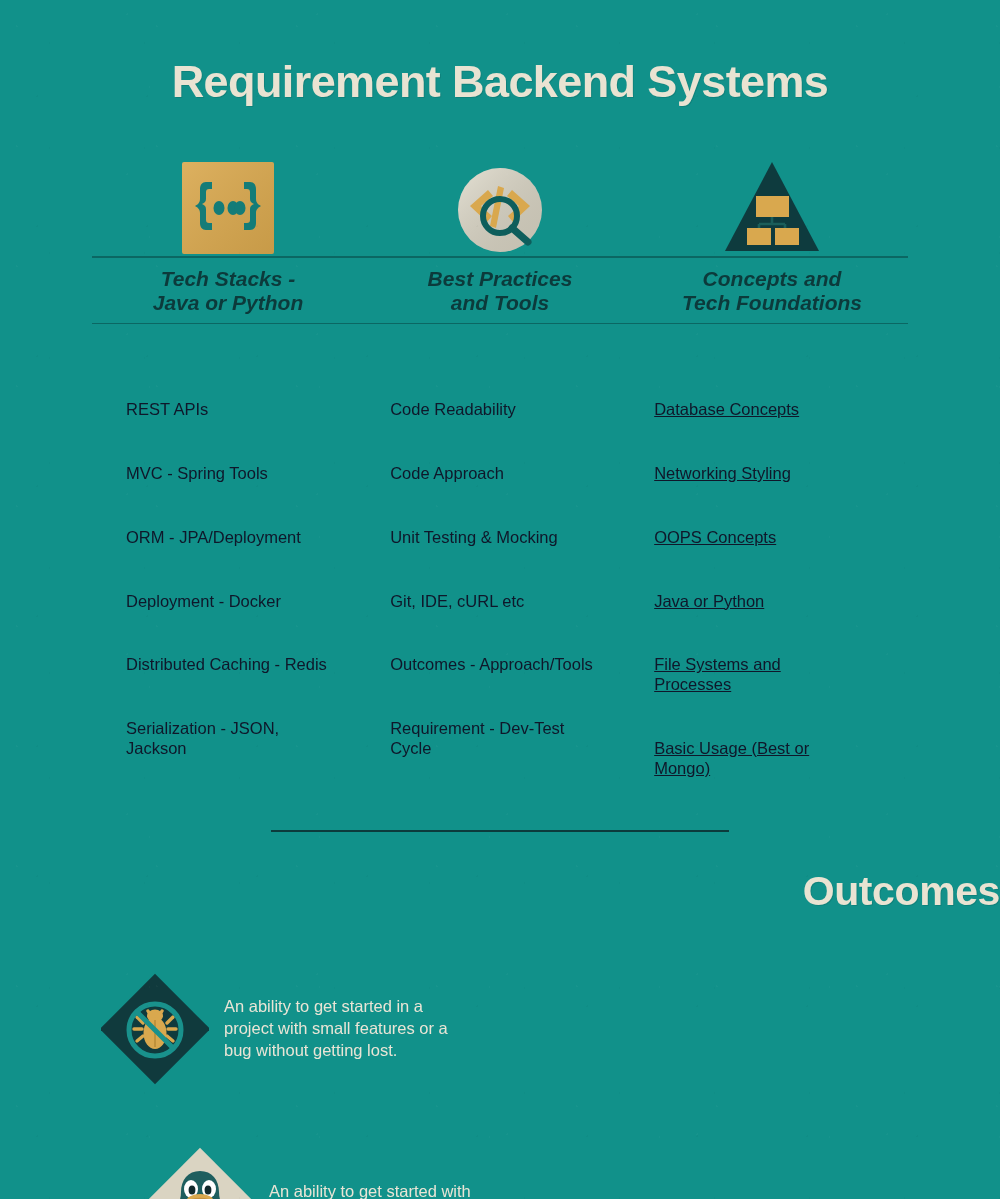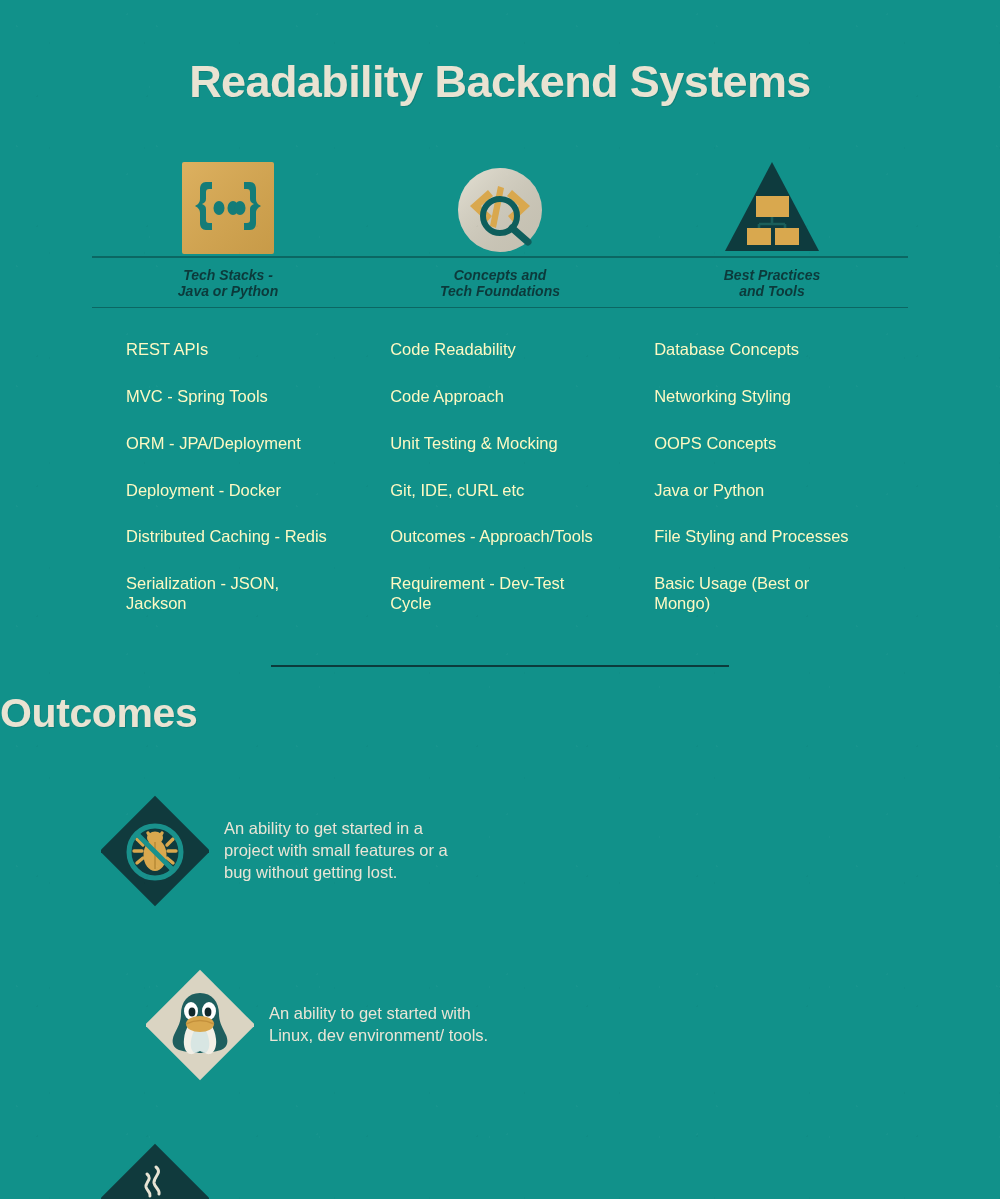--- a/index.html
+++ b/index.html
@@ -66,60 +66,61 @@
 
   .head-row {
     display: flex;
     justify-content: space-between;
     padding: 9px 0 8px 0;
   }
   .head-cell {
     width: 272px;
     text-align: center;
     color: #0C3A3B;
-    font-size: 14px;
+    font-size: 21px;
     font-weight: bold;
     font-style: italic;
     line-height: 1.15;
   }
 
   .list-row {
     display: flex;
     justify-content: space-between;
     margin-top: 32px;
   }
   .list-col { width: 278px; }
   .list-col.c1 { padding-left: 34px; }
   .list-col.c2 { padding-left: 26px; }
   .list-col.c3 { padding-left: 18px; }
 
   .list-item {
-    color: #fef9c3;
+    color: #0f172a;
     font-size: 16.5px;
     line-height: 1.2;
     margin-bottom: 27px;
     max-width: 210px;
+    margin-top: 44px;
   }
   .list-col.c2 .list-item { max-width: 215px; }
-  .list-col.c3 .list-item { max-width: 205px; }
+  .list-col.c3 .list-item { max-width: 205px; text-decoration: underline; }
 
   
   .mid-divider {
     width: 458px;
     height: 2px;
     background: #0C3B3C;
     margin: 24px auto 0 auto;
   }
   .outcomes-title {
-    text-align: left;
+    text-align: right;
     color: #E9E3D2;
     font-size: 41px;
     font-weight: bold;
     letter-spacing: -0.4px;
-    margin-top: 23px;
+    margin-top: 36px;
     text-shadow: 1px 1px 0 rgba(0,0,0,0.10);
   }
 
   .outcomes-grid {
     display: flex;
     flex-wrap: wrap;
     padding: 38px 95px 0 95px;
     row-gap: 22px;
   }
   .outcome {
@@ -137,21 +138,21 @@
     line-height: 1.32;
     max-width: 240px;
     padding-left: 9px;
   }
 
   svg { display: block; }
 </style>
 </head>
 <body>
 
-<div class="title">Readability Backend Systems</div>
+<div class="title">Requirement Backend Systems</div>
 
 <div class="cols-wrap">
 
   <div class="icon-row">
 
     <div class="icon-cell">
       <span>
         <svg width="96" height="96" viewBox="0 0 96 96">
           <rect x="2" y="2" width="92" height="92" rx="2" fill="#D9A84E"></rect>
           <rect x="2" y="2" width="92" height="92" rx="2" fill="url(#gg1)"></rect>
@@ -207,26 +208,26 @@
   </div>
 
   <div class="rule"></div>
 
   <div class="head-row">
     <div class="head-cell">
       <div>Tech Stacks -</div>
       <div>Java or Python</div>
     </div>
     <div class="head-cell">
+      <div>Best Practices</div>
+      <div>and Tools</div>
+    </div>
+    <div class="head-cell">
       <div>Concepts and</div>
       <div>Tech Foundations</div>
-    </div>
-    <div class="head-cell">
-      <div>Best Practices</div>
-      <div>and Tools</div>
     </div>
   </div>
 
   <div class="rule"></div>
 
   <div class="list-row">
 
     <div class="list-col c1">
       <div class="list-item">REST APIs</div>
       <div class="list-item">MVC - Spring Tools</div>
@@ -243,21 +244,21 @@
       <div class="list-item">Git, IDE, cURL etc</div>
       <div class="list-item">Outcomes - Approach/Tools</div>
       <div class="list-item">Requirement - Dev-Test Cycle</div>
     </div>
 
     <div class="list-col c3">
       <div class="list-item">Database Concepts</div>
       <div class="list-item">Networking Styling</div>
       <div class="list-item">OOPS Concepts</div>
       <div class="list-item">Java or Python</div>
-      <div class="list-item">File Styling and Processes</div>
+      <div class="list-item">File Systems and Processes</div>
       <div class="list-item">Basic Usage (Best or Mongo)</div>
     </div>
 
   </div>
 </div>
 
 <div class="mid-divider"></div>
 
 <div class="outcomes-title">Outcomes</div>
 

